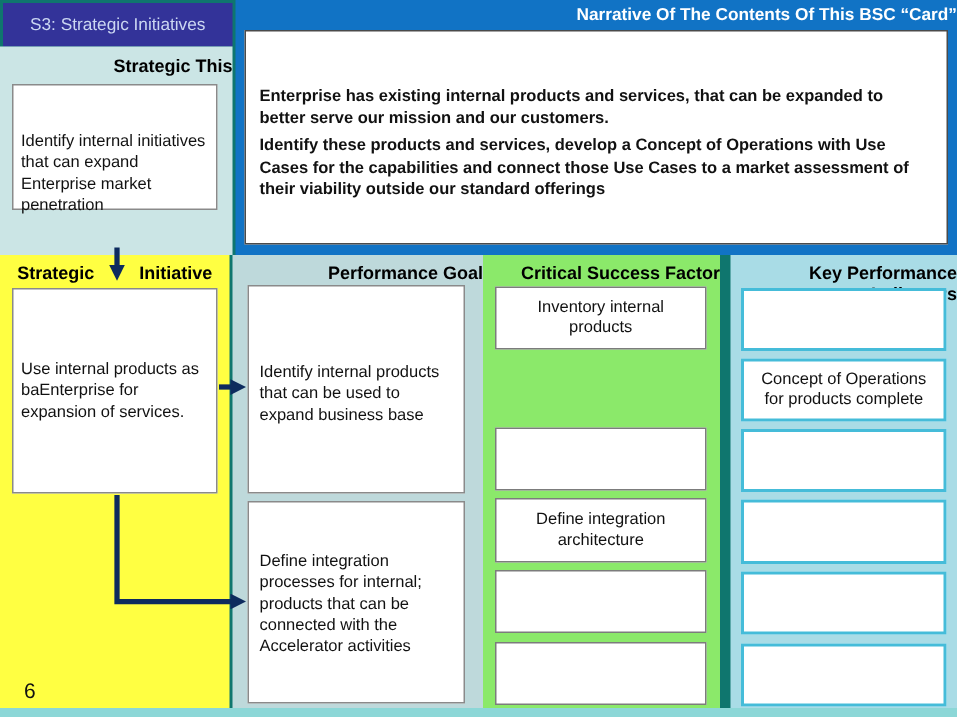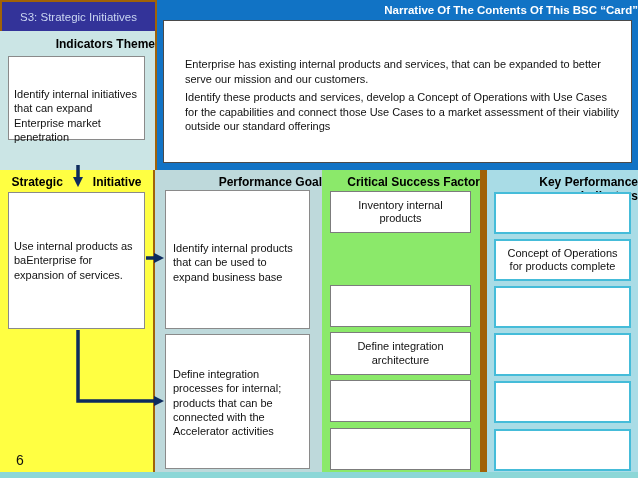--- a/index.html
+++ b/index.html
@@ -1,38 +1,38 @@
 <!DOCTYPE html>
 <html><head>
 <meta charset="utf-8">
 <style>
   html,body { margin:0; padding:0; background:#fff; }
   #slide {
-    position:relative; width:638px; height:478px; background:#a16207;
+    position:relative; width:638px; height:478px; background:#0f766e;
     font-family:"Liberation Sans", sans-serif; overflow:hidden; color:#111;
   }
   .panel { position:absolute; }
   .hdr { position:absolute; font-weight:bold; font-size:12px; color:#000; text-align:right; }
   .wbox { position:absolute; background:#fff; border:1px solid #8a8a8a; font-size:11px; line-height:1.3; color:#111; box-sizing:border-box; }
 
   
   .s3box { position:absolute; left:2px; top:2px; width:153px; height:29px;
     display:flex; align-items:center; justify-content:center;
     color:#cbd7f2; font-size:11.5px; }
 
   
   .left-panel { left:0; top:31px; width:155px; height:139px; }
   .theme-hdr { left:0; top:37px; width:155px; }
   .theme-box { left:8px; top:56px; width:137px; height:84px; padding:30px 6px 0 5px; }
 
   
   .blue-panel { left:157px; top:0; width:481px; height:170px; }
   .narr-title { left:157px; top:4px; width:481px; color:#fff; font-size:11.5px; }
   .narr-box { left:163px; top:20px; width:469px; height:143px; border:1px solid #4a4a4a; padding:36px 10px 0 9px; }
-  .narr-box p { margin:0 0 4px 12px; line-height:1.32; }
+  .narr-box p { margin:0 0 4px 0; line-height:1.32;font-weight:bold; }
 
   
   .yellow-panel { left:0; top:170px; width:153px; height:302px; }
   .si-hdr { left:0; top:175px; width:153px; display:flex; justify-content:center; gap:30px; }
   .si-box { left:8px; top:192px; width:137px; height:137px; padding:46px 6px 14px 5px; }
   .page-num { position:absolute; left:16px; top:452px; font-size:14px; color:#111; }
 
   
   .mid-panel { left:155px; top:170px; width:167px; height:302px; }
   .pg-hdr { left:155px; top:175px; width:167px; }
@@ -59,21 +59,21 @@
 </head>
 <body>
 
 <div id="slide">
 
   <div class="s3box" style="background-color: rgb(51, 51, 153);">
     <span>S3: Strategic Initiatives</span>
   </div>
 
   <div class="panel left-panel" style="background-color: rgb(203, 229, 229);"></div>
-  <div class="hdr theme-hdr">Indicators Theme</div>
+  <div class="hdr theme-hdr">Strategic This</div>
   <div class="wbox theme-box">Identify internal initiatives that can expand Enterprise market penetration</div>
 
   <div class="panel blue-panel" style="background-color: rgb(17, 115, 197);"></div>
   <div class="hdr narr-title">Narrative Of The Contents Of This BSC “Card”</div>
   <div class="wbox narr-box">
     <p>Enterprise has existing internal products and services, that can be expanded to better serve our mission and our customers.</p>
     <p>Identify these products and services, develop a Concept of Operations with Use Cases for the capabilities and connect those Use Cases to a market assessment of their viability outside our standard offerings</p>
   </div>
 
   <div class="panel yellow-panel" style="background-color: rgb(255, 255, 66);"></div>

